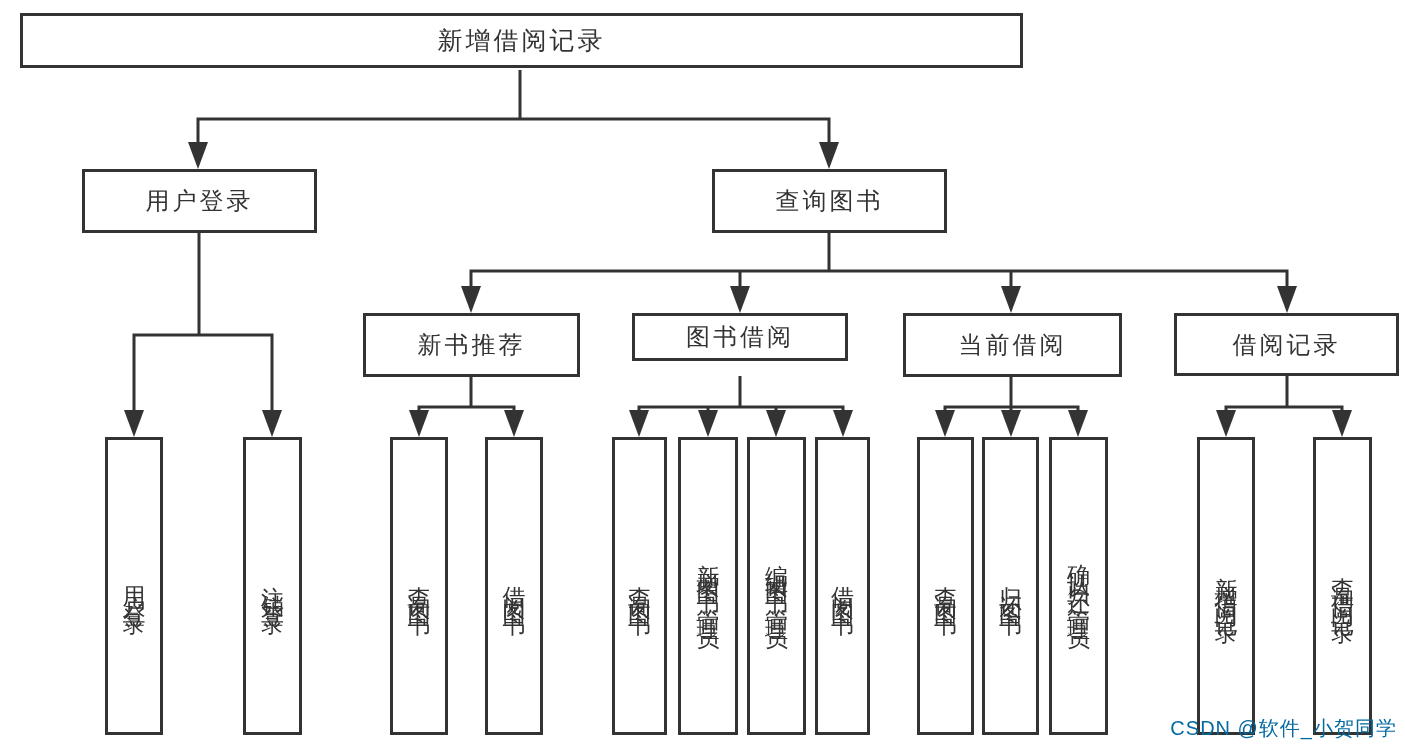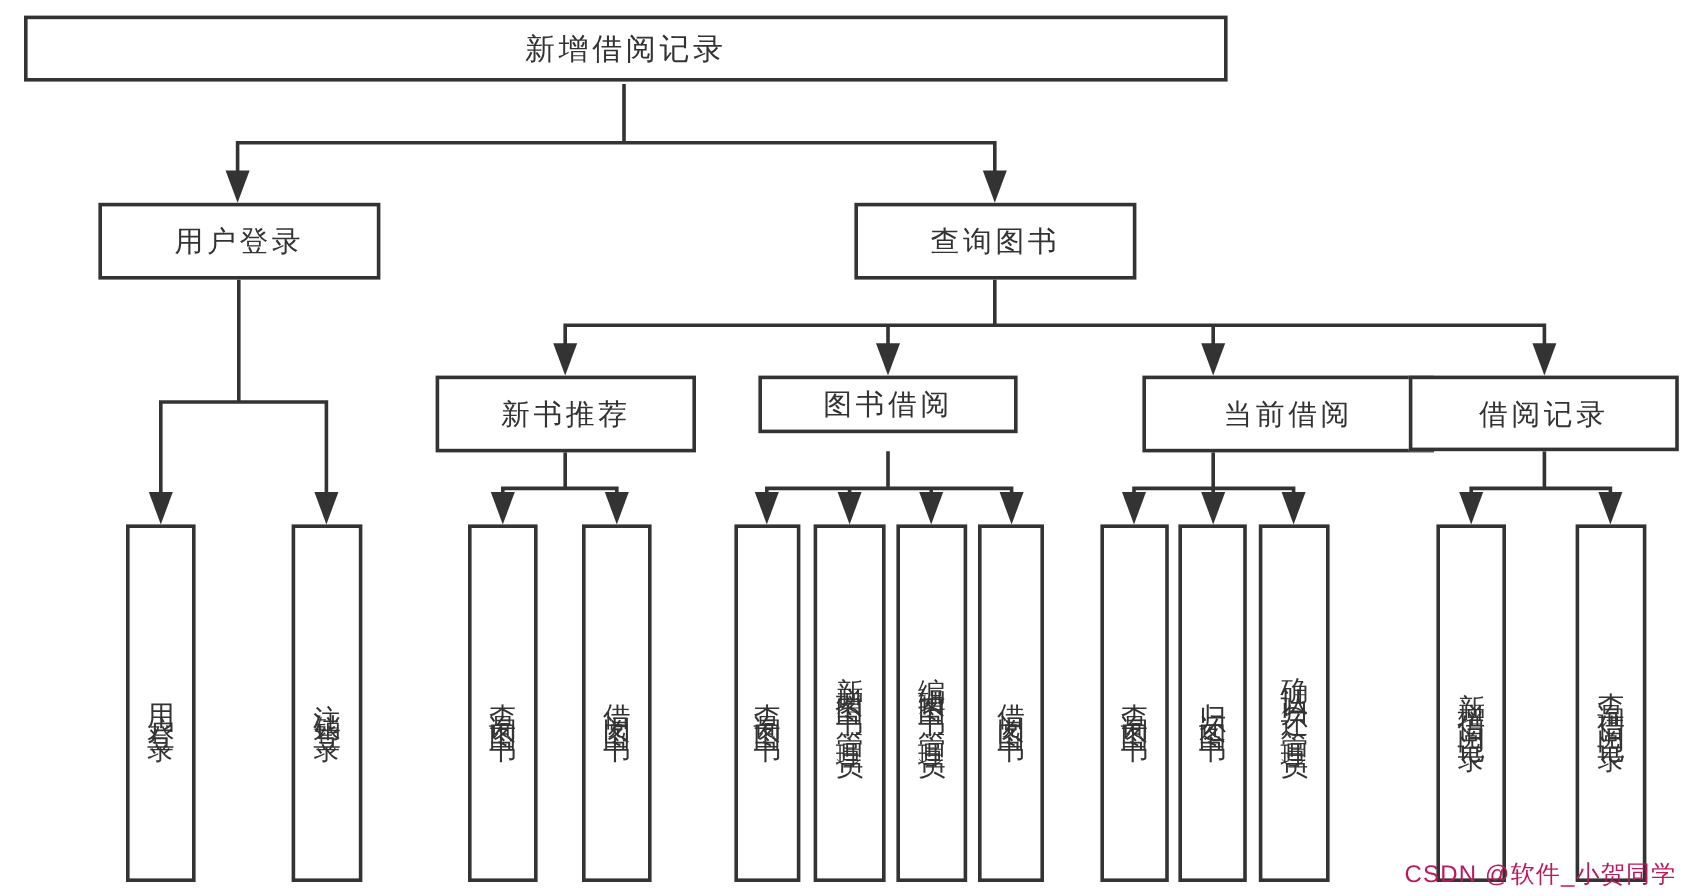--- a/index.html
+++ b/index.html
@@ -33,21 +33,21 @@
     font-size:23px;
     letter-spacing:9px;
     line-height:1;
     color:#333333;
   }
   .watermark{
     position:absolute;
     right:8px;bottom:5px;
     font-size:20px;
     letter-spacing:1px;
-    color:#be185d;
+    color:#0369a1;
     z-index:3;
     white-space:nowrap;
   }
 </style>
 </head>
 <body>
 
 <div class="canvas">
 
   <svg class="wires" width="1405" height="747" viewBox="0 0 1405 747">
@@ -100,21 +100,21 @@
   <div class="node h" style="left:712px;top:169px;width:235px;height:64px">
     <span class="lbl">查询图书</span>
   </div>
 
   <div class="node h" style="left:363px;top:313px;width:217px;height:64px">
     <span class="lbl">新书推荐</span>
   </div>
   <div class="node h" style="left:632px;top:313px;width:216px;height:48px">
     <span class="lbl">图书借阅</span>
   </div>
-  <div class="node h" style="left:952px;top:313px;width:243px;height:64px">
+  <div class="node h" style="left:903px;top:313px;width:219px;height:64px">
     <span class="lbl">当前借阅</span>
   </div>
   <div class="node h" style="left:1174px;top:313px;width:225px;height:63px">
     <span class="lbl">借阅记录</span>
   </div>
 
   <div class="node v" style="left:105px;top:437px;width:58px;height:298px">
     <span class="lbl">用户登录</span>
   </div>
   <div class="node v" style="left:243px;top:437px;width:59px;height:298px">

